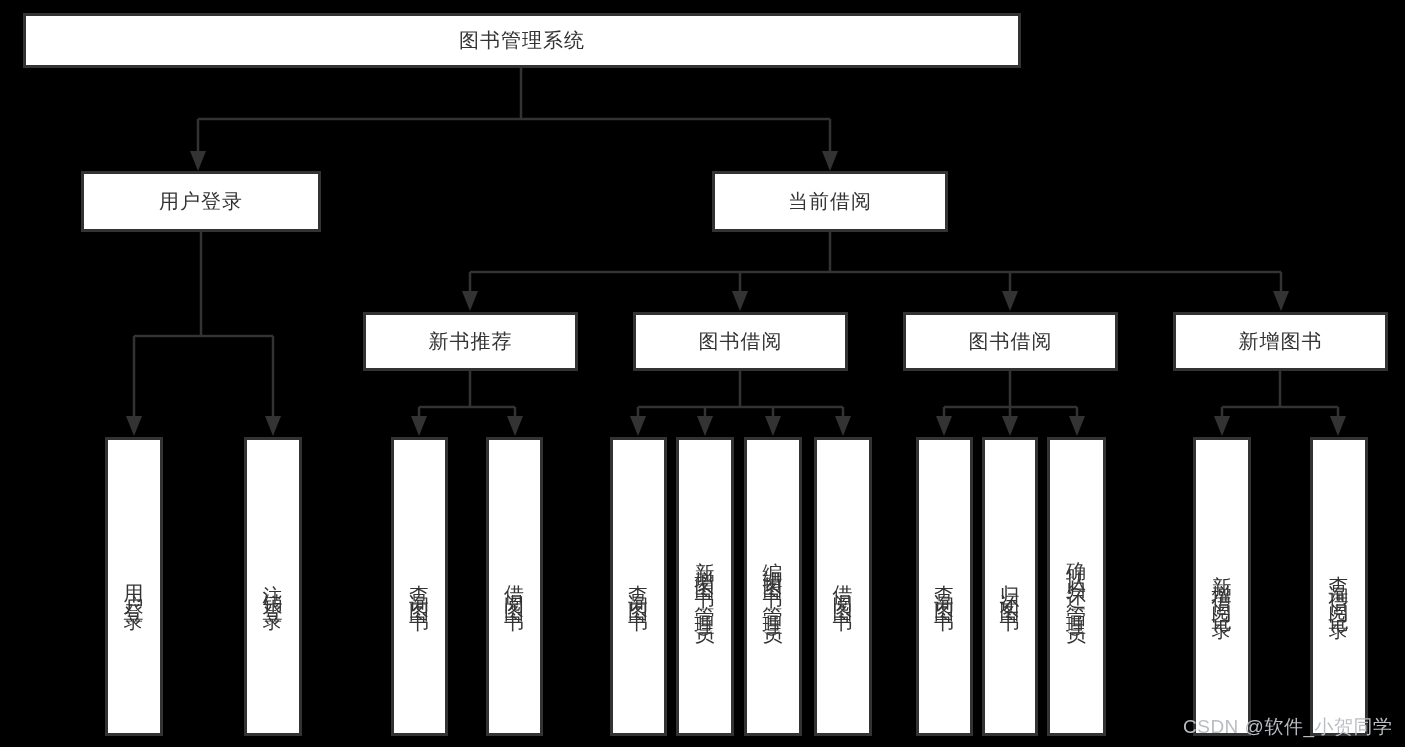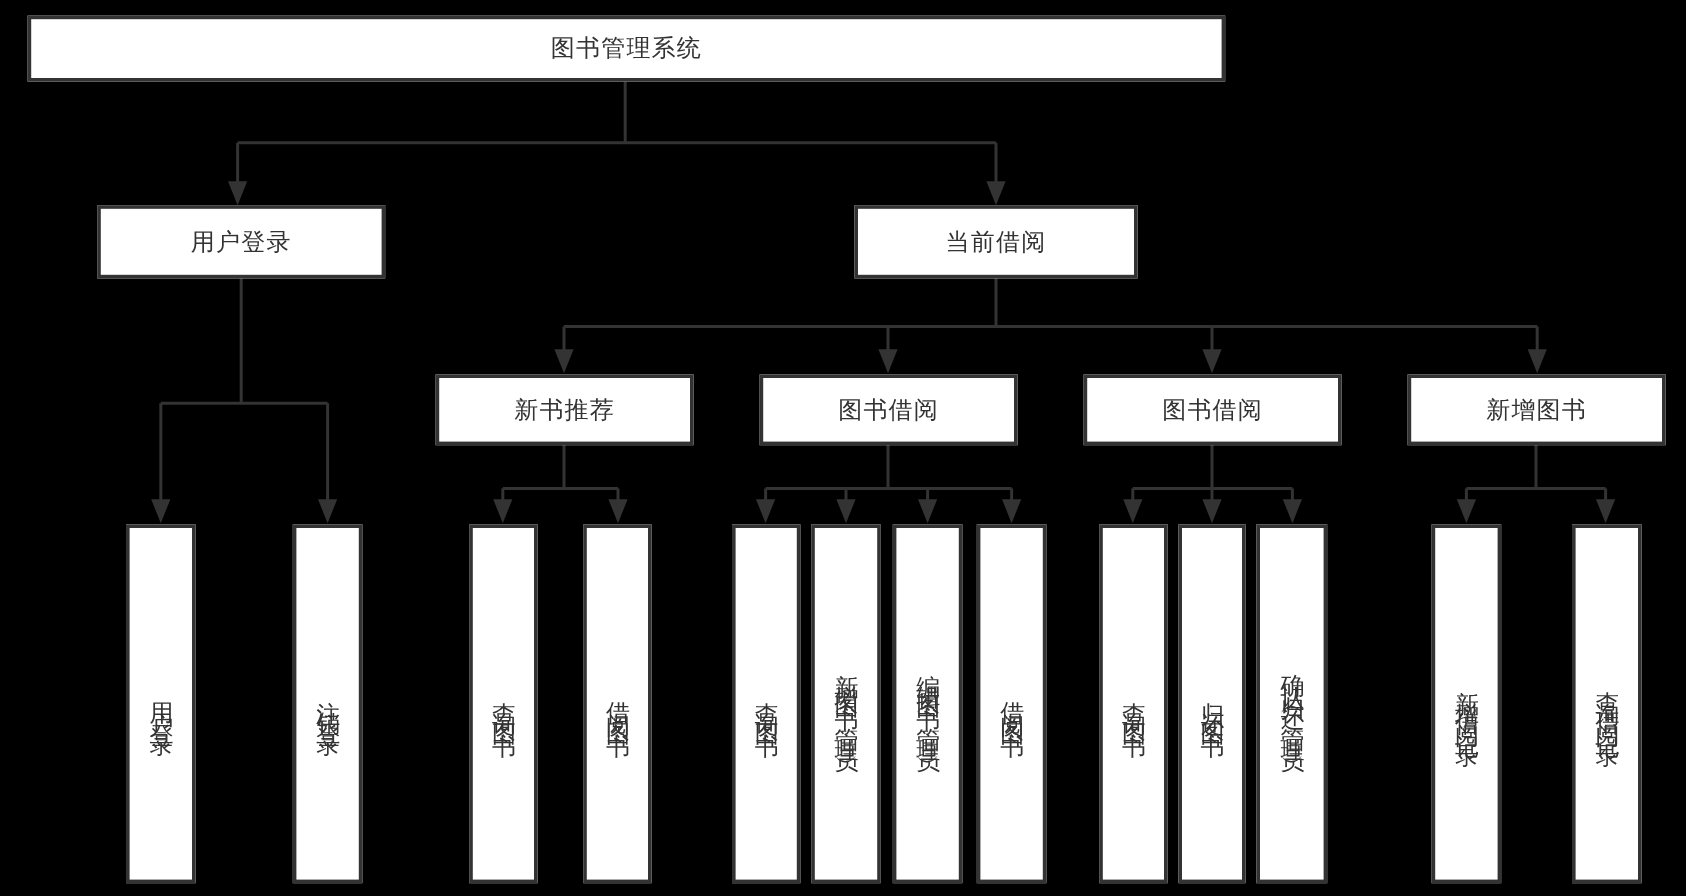--- a/index.html
+++ b/index.html
@@ -156,14 +156,15 @@
     <span>确认归还（管理员）</span>
   </div>
 
   <div class="vbox" style="left:1193px; width:58px;">
     <span>新增借阅记录</span>
   </div>
   <div class="vbox" style="left:1310px; width:58px;">
     <span>查询借阅记录</span>
   </div>
 
+  <div class="watermark">CSDN @软件_小贺同学</div>
 
 </div>
 
 </body></html>

